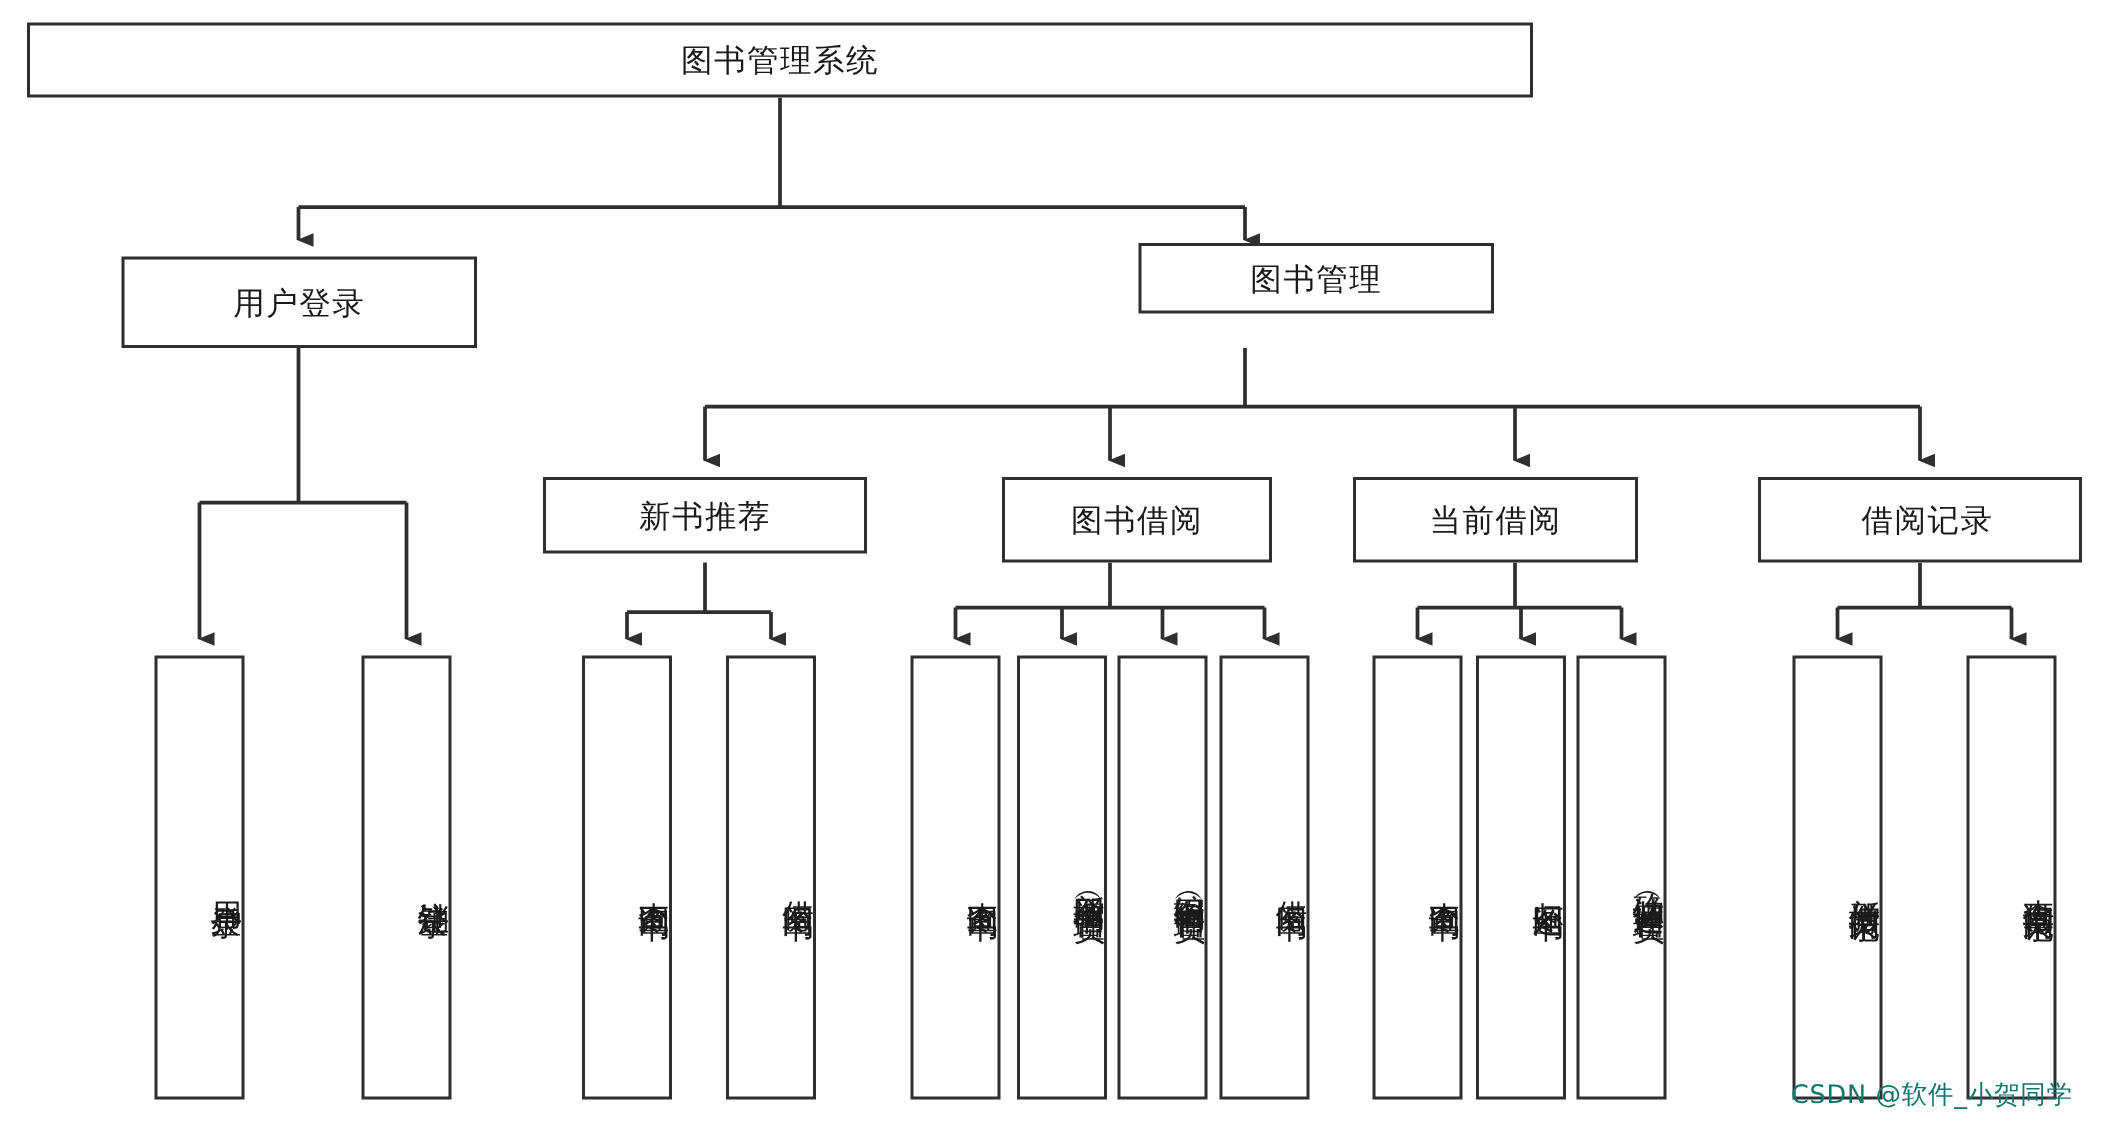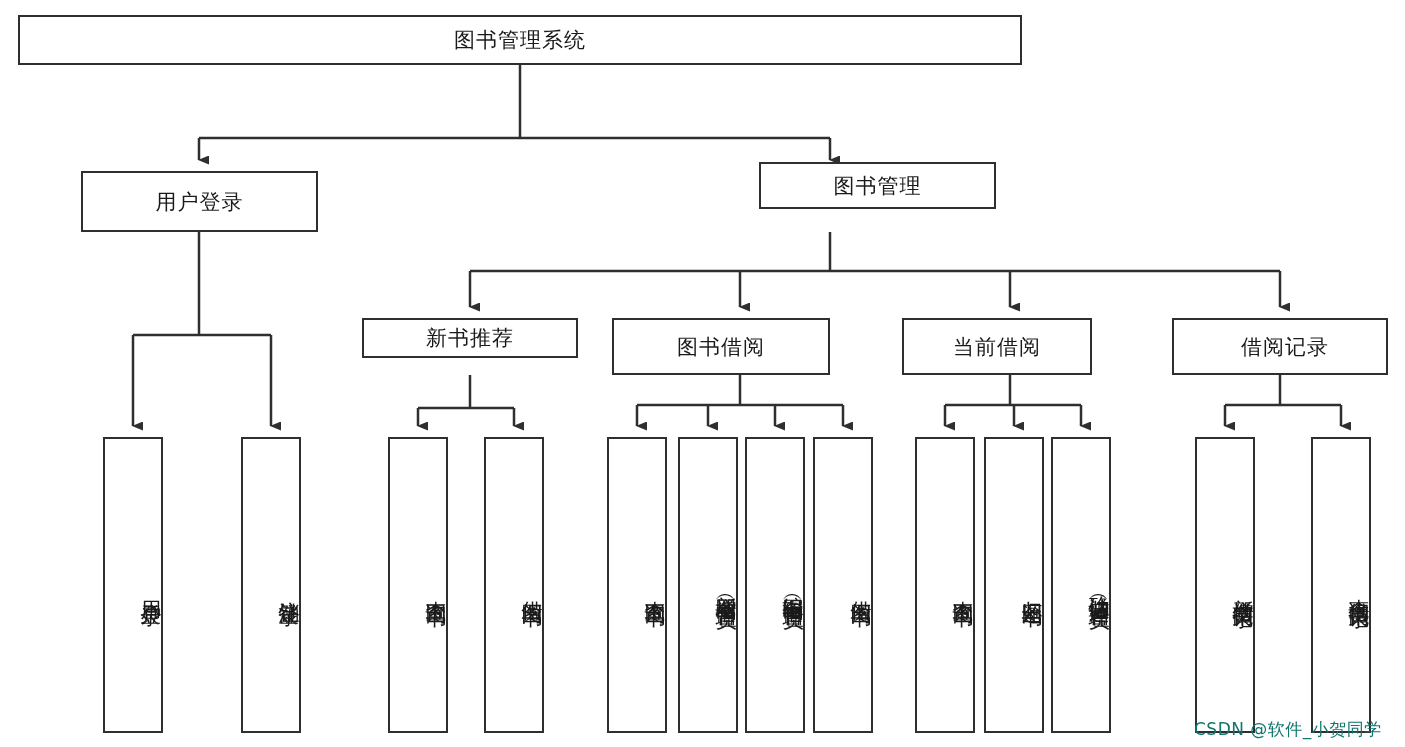--- a/index.html
+++ b/index.html
@@ -118,24 +118,24 @@
     <span>图书管理系统</span>
   </div>
 
   <div class="node horiz" style="left:81px; top:171px; width:237px; height:61px;">
     <span>用户登录</span>
   </div>
   <div class="node horiz" style="left:711px; top:162px; width:237px; height:47px;margin-left:48px;">
     <span>图书管理</span>
   </div>
 
-  <div class="node horiz" style="left:362px; top:318px; width:216px; height:40px;">
+  <div class="node horiz" style="left:362px; top:318px; width:216px; height:51px;">
     <span>新书推荐</span>
   </div>
-  <div class="node horiz" style="left:612px; top:318px; width:218px; height:57px;">
+  <div class="node horiz" style="left:668px; top:318px; width:180px; height:57px;">
     <span>图书借阅</span>
   </div>
   <div class="node horiz" style="left:902px; top:318px; width:190px; height:57px;">
     <span>当前借阅</span>
   </div>
   <div class="node horiz" style="left:1172px; top:318px; width:216px; height:57px;padding-left:10px;">
     <span>借阅记录</span>
   </div>
 
   <div class="node vert" style="left:103px; top:437px; width:60px; height:296px;">

